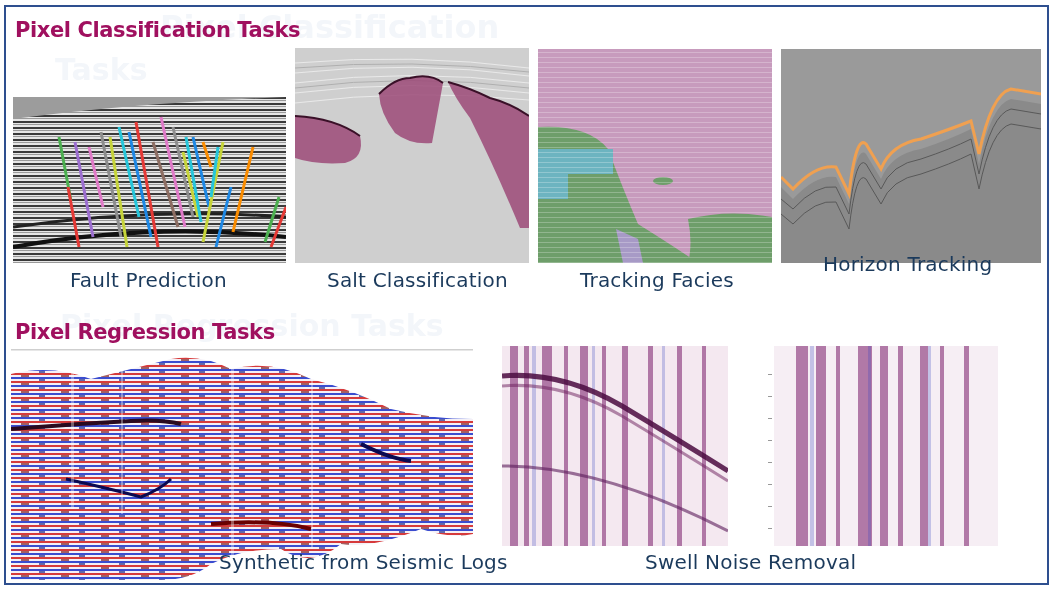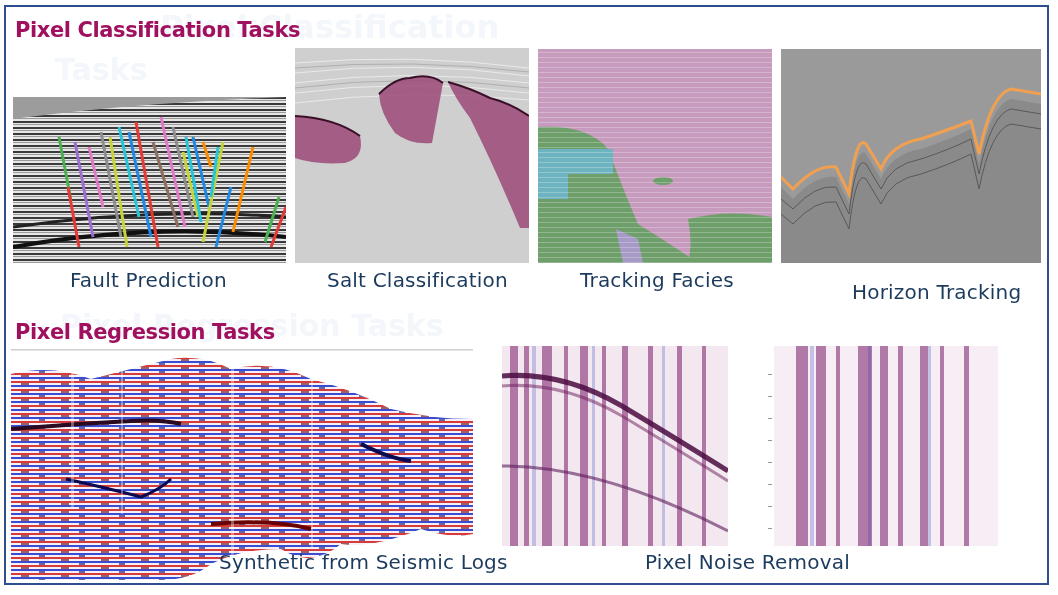--- a/index.html
+++ b/index.html
@@ -111,21 +111,21 @@
       <path d="M0,150 L12,160 Q35,135 55,138 L68,165 Q75,105 85,115 L100,140 Q110,115 140,110 Q170,100 190,90 L198,125 Q210,65 230,60 L260,65"></path>
       <path d="M0,165 L12,175 Q35,150 55,153 L68,180 Q75,120 85,130 L100,155 Q110,130 140,125 Q170,115 190,105 L198,140 Q210,80 230,75 L260,80"></path>
     </g>
     <path d="M0,128 L12,140 Q35,115 55,118 L68,145 Q75,85 85,95 L100,120 Q110,95 140,90 Q170,80 190,72 L198,105 Q210,45 230,40 L260,45" stroke="#f0a050" stroke-width="3" fill="none"></path>
   </svg>
 </div>
 
 <div class="caption" style="left:70px; top:268px;">Fault Prediction</div>
 <div class="caption" style="left:327px; top:268px;">Salt Classification</div>
 <div class="caption" style="left:580px; top:268px;">Tracking Facies</div>
-<div class="caption" style="left:823px; top:280px;margin-left:29px;">Horizon Tracking</div>
+<div class="caption" style="left:823px; top:252px;">Horizon Tracking</div>
 
 <div class="heading" style="left:15px; top:312px;">Pixel Regression Tasks</div>
 
 <div class="img" style="left:11px; top:349px; width:462px; height:231px;">
   <svg viewBox="0 0 462 231" preserveAspectRatio="none">
     <rect width="462" height="231" fill="#ffffff"></rect>
     <rect x="0" y="0" width="462" height="1.5" fill="#cfcfcf"></rect>
     <defs>
       <pattern id="rwb" width="40" height="8" patternUnits="userSpaceOnUse">
         <rect width="40" height="8" fill="#f4f0f6"></rect>
@@ -200,13 +200,13 @@
       <rect x="0" y="50" width="4" height="1"></rect>
       <rect x="0" y="72" width="4" height="1"></rect>
       <rect x="0" y="94" width="4" height="1"></rect>
       <rect x="0" y="116" width="4" height="1"></rect>
       <rect x="0" y="138" width="4" height="1"></rect>
       <rect x="0" y="160" width="4" height="1"></rect>
       <rect x="0" y="182" width="4" height="1"></rect>
     </g>
   </svg>
 </div>
-<div class="caption" style="left:645px; top:550px;">Pixel Noise Removal</div>
+<div class="caption" style="left:645px; top:550px;">Swell Noise Removal</div>
 
 </body></html>

